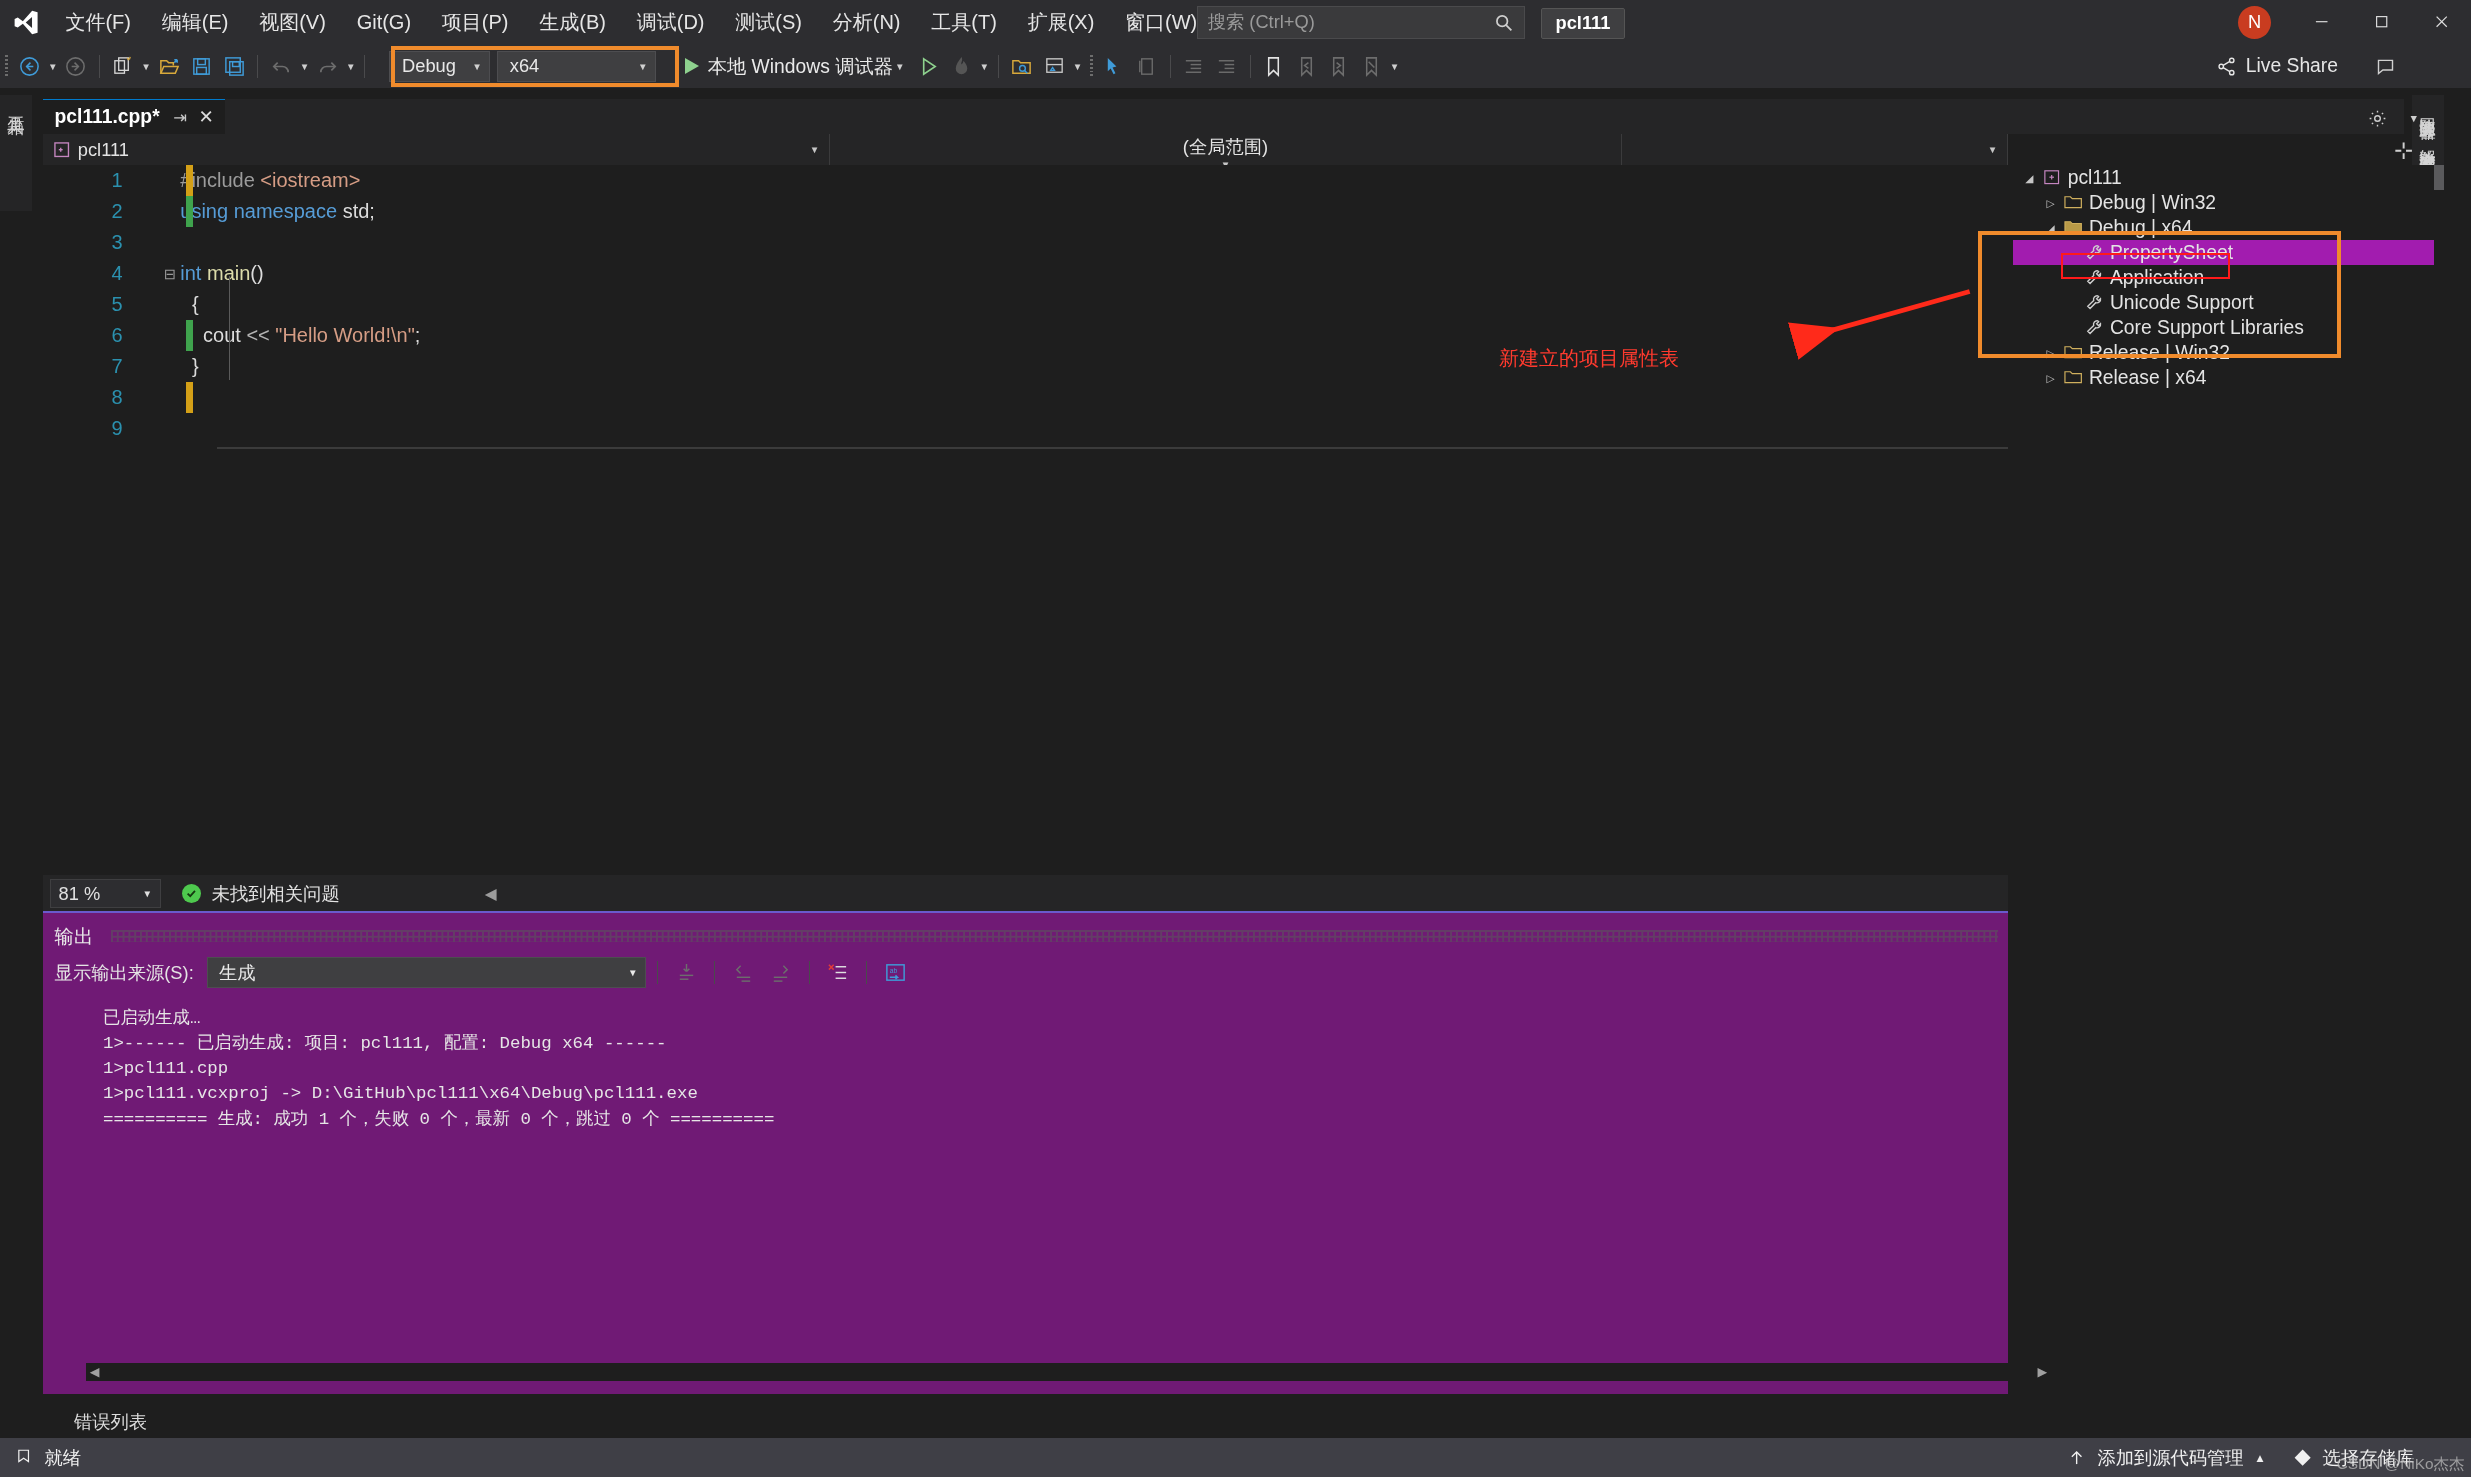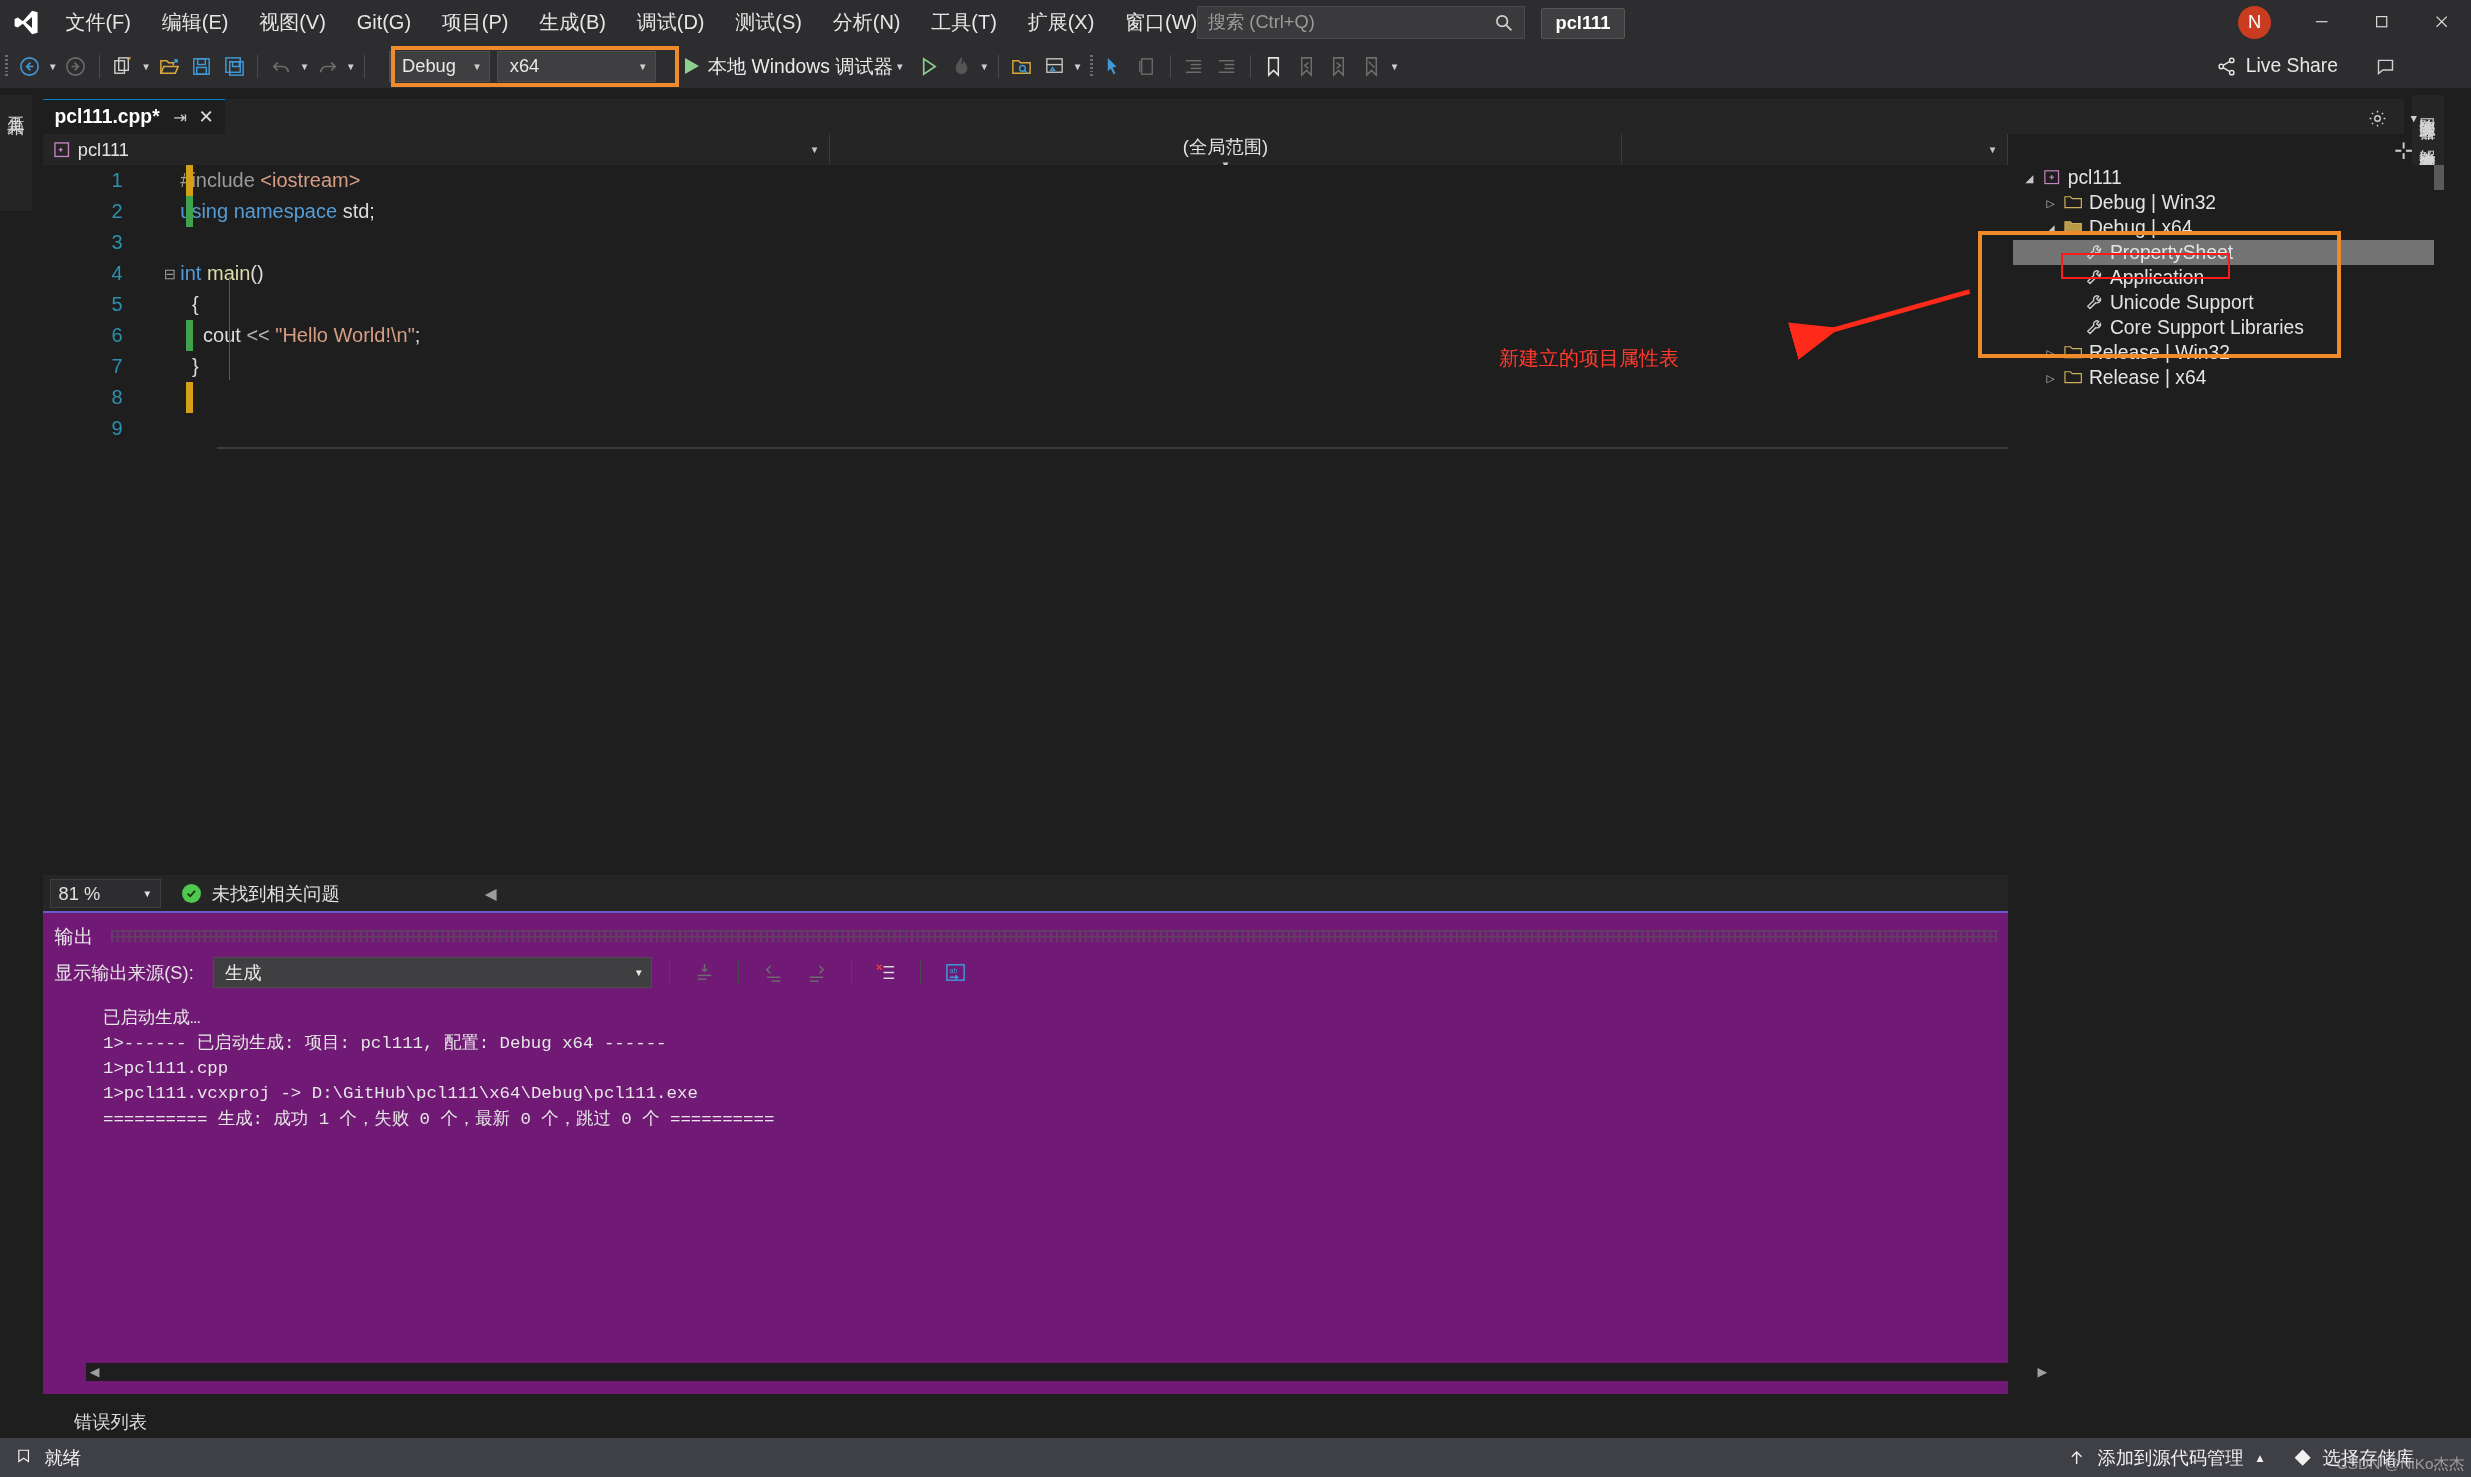--- a/index.html
+++ b/index.html
@@ -178,21 +178,21 @@
   
   .outpanel {
     position:absolute; left:43px; top:911px; width:1965px; height:483px;
     background:#701a75; border-top:2.9px solid #6a5acd;
   }
   .out-title { font-size:19.3px; color:#e9e9e9; padding:9.7px 0 0 11.6px; display:flex; align-items:center; }
   .out-dots { flex:1; height:11.6px; margin-left:17.4px; margin-right:9.7px;
     background: repeating-linear-gradient(to right,#5a5a5a 0 1.9px,transparent 1.9px 5.8px),
                 repeating-linear-gradient(to bottom,#5a5a5a 0 1.9px,transparent 1.9px 5.8px);
     background-size: 5.8px 5.8px; opacity:.55; }
-  .out-toolbar { display:flex; align-items:center; padding:7.7px 0 7.7px 11.6px; gap:8px; }
+  .out-toolbar { display:flex; align-items:center; padding:7.7px 0 7.7px 11.6px; gap:2px; }
   .out-lbl { font-size:18.3px; color:#e4e4e4; margin-right:11.6px; white-space:nowrap; }
   .out-combo {
     width:439px; height:31px; background:#3f3f41; border:1px solid #4d4d50;
     display:flex; align-items:center; justify-content:space-between;
     padding:0 7.7px 0 10.6px; color:#eaeaea; font-size:18.3px;
   }
   .out-combo .cc { font-size:9.7px; }
   .out-tb-sep { width:1px; height:23px; background:#4a4a4c; margin:0 8.7px; }
   .out-tbi { width:35px; height:31px; display:flex; align-items:center; justify-content:center; }
   .out-tbi svg { width:23px; height:23px; }
@@ -223,21 +223,21 @@
 
   
   .propmgr {
     position:absolute; left:2013px; top:165px; width:427px; height:710px;
     background:#1e1e1e;
   }
   .trow {
     position:relative; height:25px; display:flex; align-items:center;
     font-size:19.3px; color:#e4e4e4; white-space:nowrap;
   }
-  .trow.sel { background:#737373; }
+  .trow.sel { background:#a21caf; }
   .tw { width:21px; text-align:center; color:#c6c6c6; font-size:10.6px; }
   .ticon { width:25px; display:flex; align-items:center; justify-content:center; }
   .ticon svg { width:18.3px; height:16.4px; }
   .tlabel { margin-left:2.9px; }
 
   .pm-scroll { position:absolute; right:0; top:165px; width:9.7px; height:710px; background:#1e1e1e; }
   .pm-scroll .thumb { position:absolute; top:0; width:9.7px; height:25px; background:#5a5a5c; }
 
   
   .ann-text {

